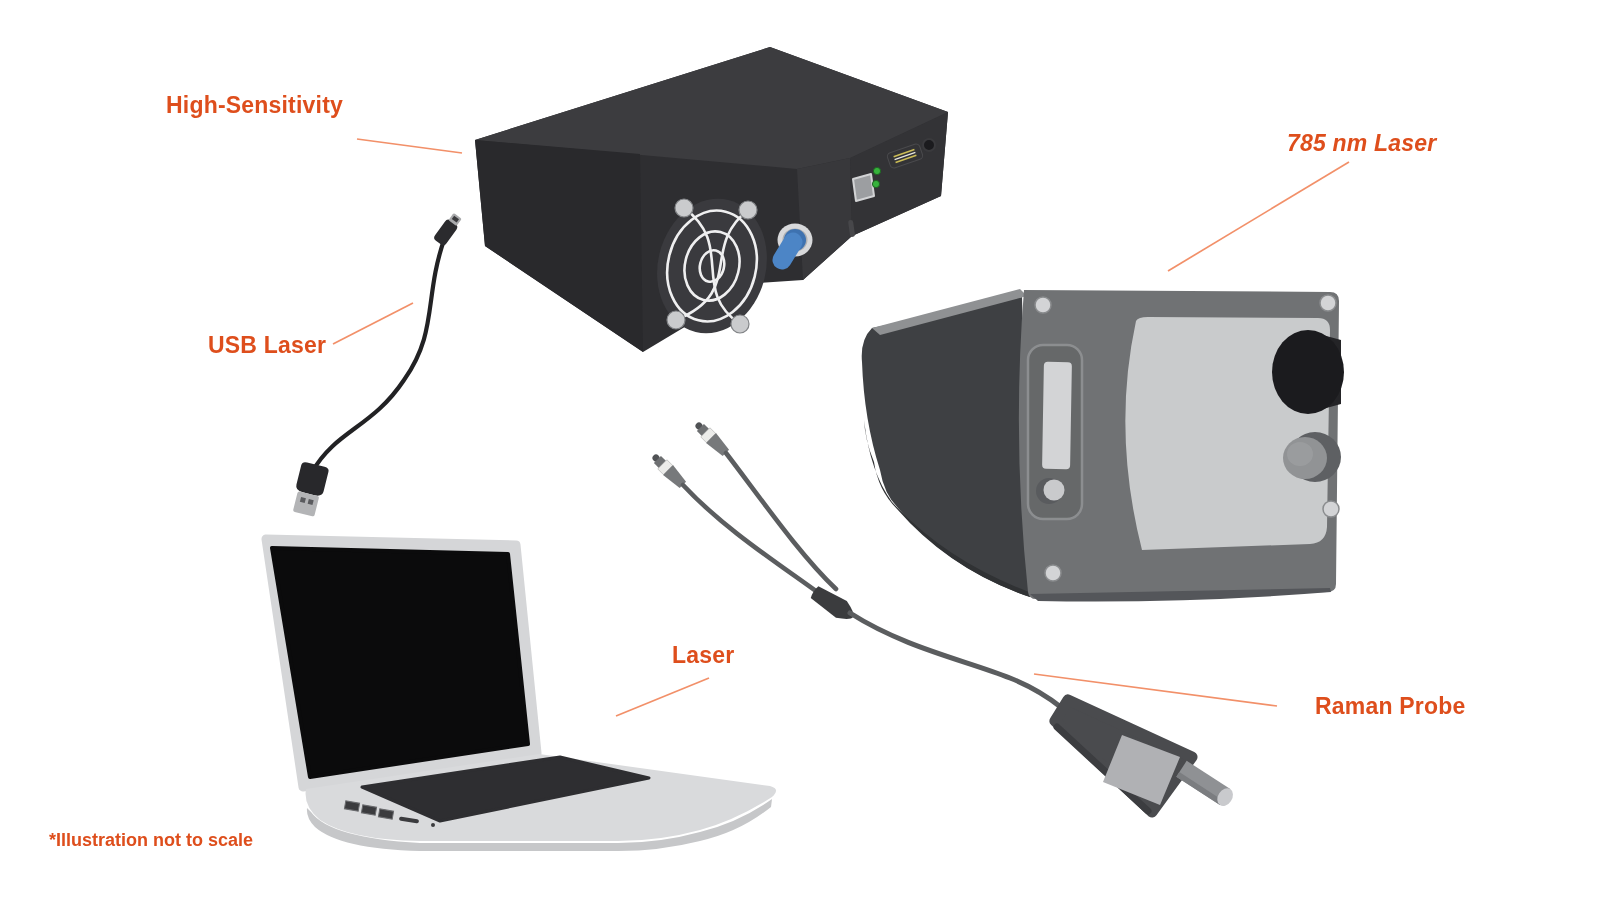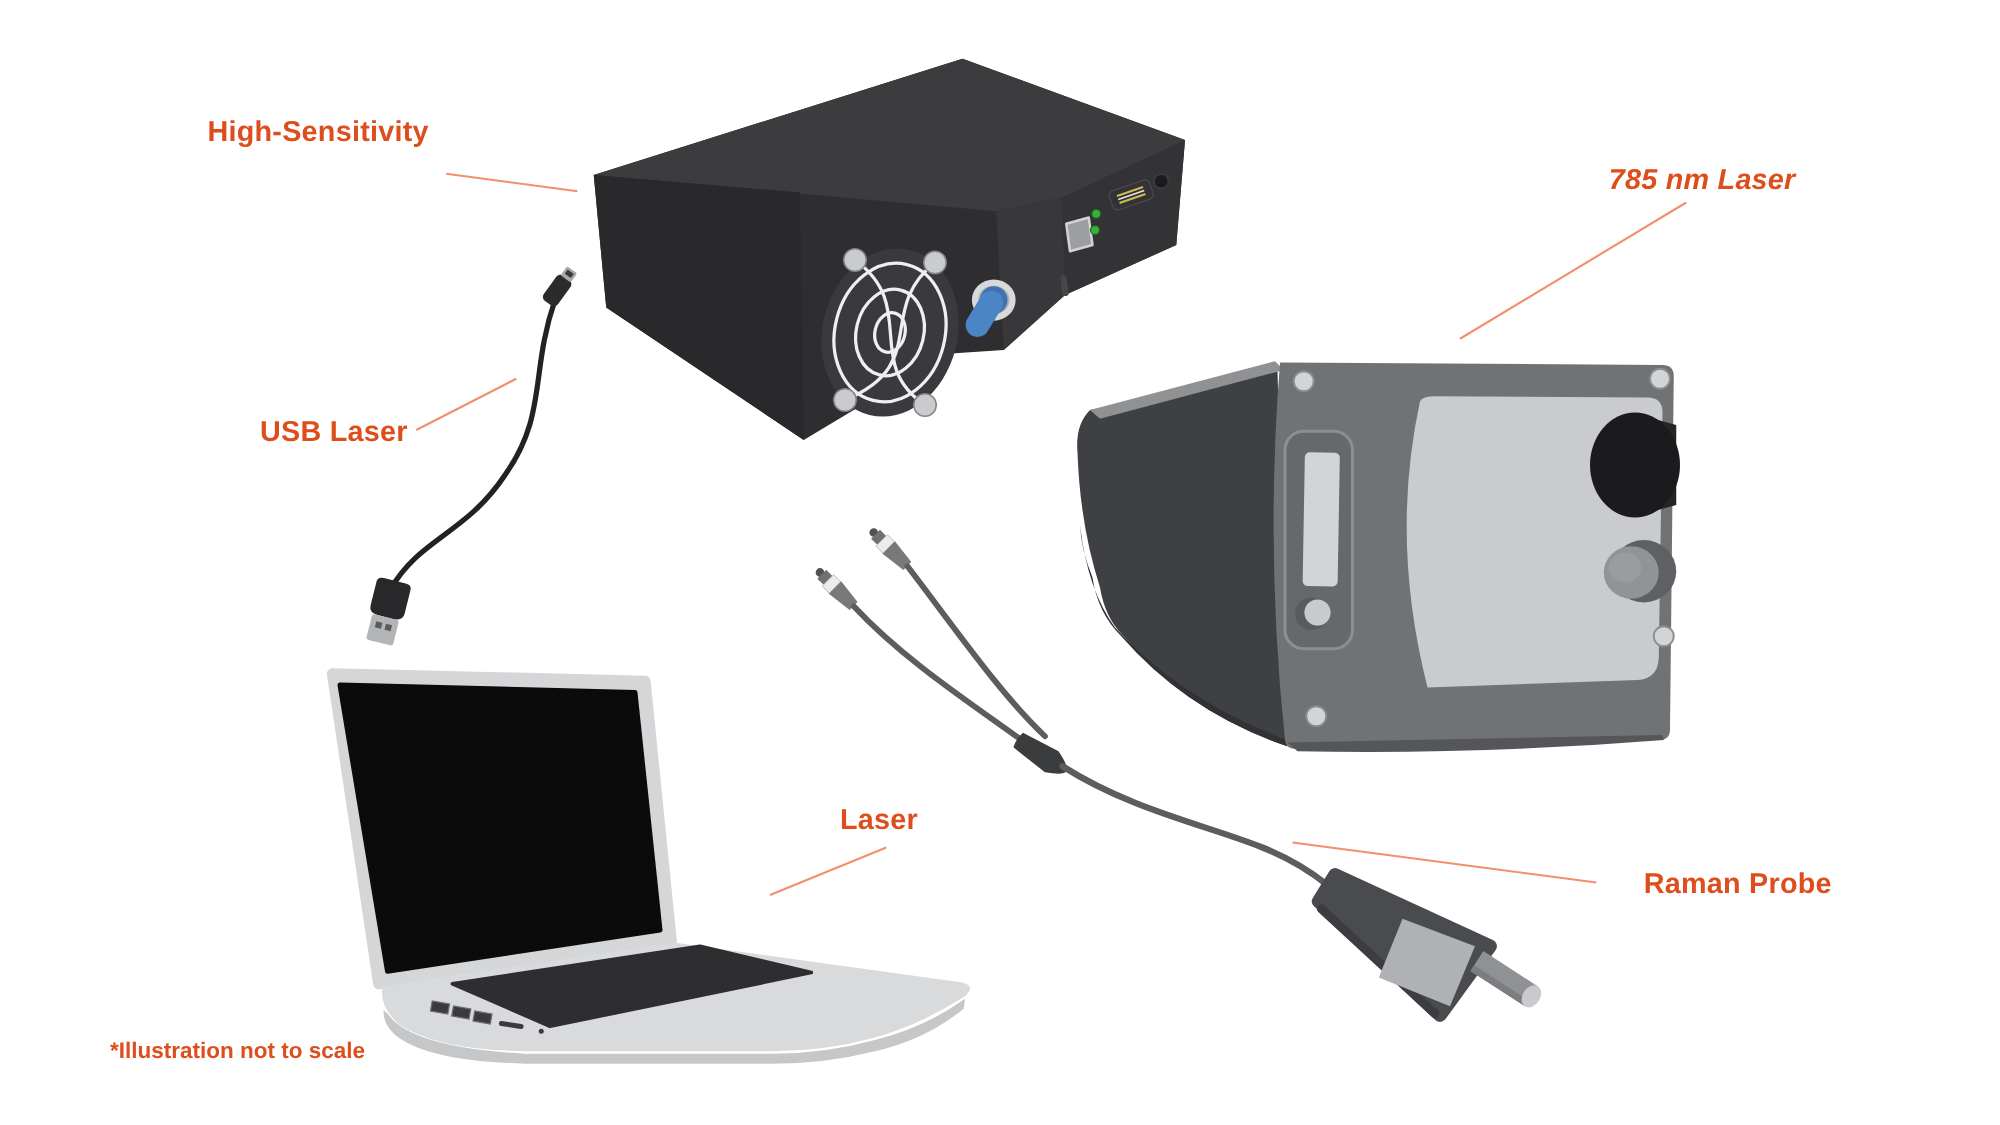--- a/index.html
+++ b/index.html
@@ -181,14 +181,14 @@
   </div>
 
   <div class="label" style="left:1287px;top:128px;font-style:italic;">785 nm Laser</div>
 
   <div class="label" style="left:208px;top:330px;">USB Laser</div>
 
   <div class="label" style="left:672px;top:640px;">Laser</div>
 
   <div class="label" style="left:1315px;top:691px;">Raman Probe</div>
 
-  <div class="footnote" style="left:49px;top:829px;margin-left:39px;">*Illustration not to scale</div>
+  <div class="footnote" style="left:49px;top:829px;">*Illustration not to scale</div>
 </div>
 
 </body></html>

